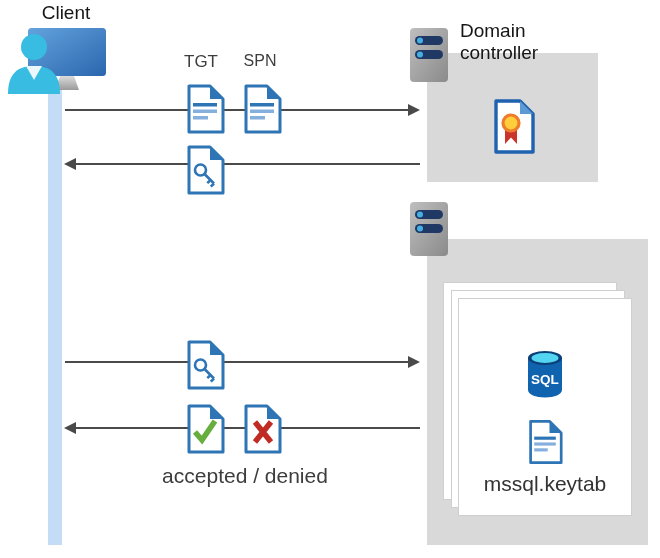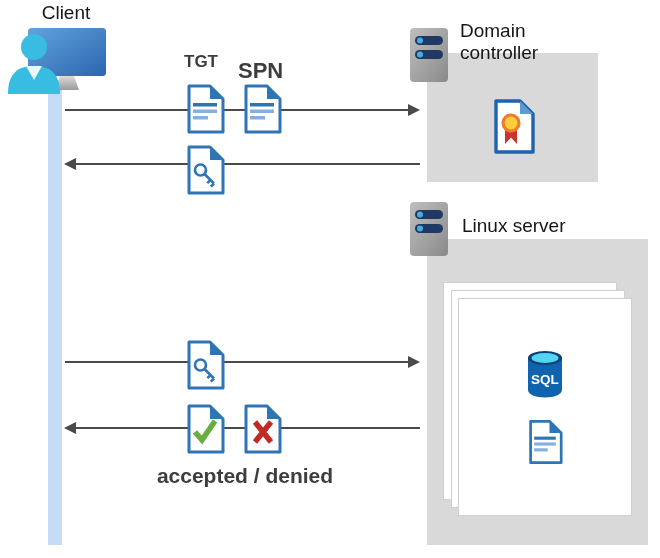--- a/index.html
+++ b/index.html
@@ -9,21 +9,21 @@
     --lifeline-blue:#C5DCF6; --person-cyan:#38BCE2; --server-navy:#1F3864;
     --server-dot:#45AFE3; --sql-blue:#1063AE; --sql-cyan:#53D4F0;
     --seal-yellow:#FFCE3A; --seal-ring:#EE7C2B; --ribbon-red:#C9342C;
     --label-dark:#161616; --label-gray:#3D3D3D;
   }
   html,body{margin:0;padding:0;background:#fff;}
   #stage{position:relative;width:660px;height:558px;background:#fff;overflow:hidden;
          font-family:"Liberation Sans","DejaVu Sans",sans-serif;}
   .abs{position:absolute;}
   .bold-label{font-weight:400;color:var(--label-dark);}
-  .plain-label{font-weight:700;color:var(--label-gray);}
+  .plain-label{font-weight:400;color:var(--label-gray);}
   .center{text-align:center;}
   .gray-box{background:var(--box-gray);}
   .msg-line{position:absolute;height:2px;background:var(--arrow-gray);z-index:2;}
   .arrow-head{position:absolute;width:0;height:0;z-index:2;
               border-top:6px solid transparent;border-bottom:6px solid transparent;}
   .arrow-head.to-right{border-left:12px solid var(--arrow-gray);}
   .arrow-head.to-left{border-right:12px solid var(--arrow-gray);}
   .doc-icon{position:absolute;z-index:3;}
   .card{position:absolute;width:174px;height:218px;background:#fff;
         border:1px solid #CFCFCF;box-sizing:border-box;z-index:2;}
@@ -51,21 +51,21 @@
       </linearGradient>
     </defs>
     <rect x="20" y="0" width="78" height="48" rx="3.5" fill="url(#mon)"></rect>
     <polygon points="52,48 66,48 71,62 47,62" fill="url(#standg)"></polygon>
     <circle cx="26" cy="19" r="13" fill="var(--person-cyan)"></circle>
     <path d="M0 66 C0 45 10 38 26 38 C42 38 52 45 52 66 Z" fill="var(--person-cyan)"></path>
     <path d="M18 38 L26 52 L34 38 Z" fill="#EAF7FC"></path>
   </svg>
 
   <div class="abs plain-label center" style="left:179px;top:52px;width:44px;font-size:17px;">TGT</div>
-  <div class="abs plain-label center" style="left:238px;top:58px;width:44px;font-size:22px;">SPN</div>
+  <div class="abs plain-label center" style="left:238px;top:52px;width:44px;font-size:16px;">SPN</div>
 
   <div class="msg-line" style="left:65px;top:109px;width:343px;"></div>
   <div class="arrow-head to-right" style="left:408px;top:104px;"></div>
 
   <div class="msg-line" style="left:76px;top:163px;width:344px;"></div>
   <div class="arrow-head to-left" style="left:64px;top:158px;"></div>
 
   <svg class="doc-icon" style="left:185px;top:84px;" width="40" height="50" viewBox="0 0 40 50">
     <path d="M4 2 H25 L38 15 V48 H4 Z" fill="#fff" stroke="var(--doc-blue)" stroke-width="3" stroke-linejoin="round"></path>
     <path d="M25 2 V15 H38 Z" fill="var(--doc-blue)"></path>
@@ -154,21 +154,20 @@
           <stop offset="1" stop-color="#8A8A8A"></stop>
       </linearGradient>
     </defs>
     <rect x="1" y="1" width="38" height="54" rx="4" fill="url(#srv2)"></rect>
     <rect x="6" y="9" width="28" height="9" rx="4.5" fill="var(--server-navy)"></rect>
     <circle cx="11" cy="13.5" r="3" fill="var(--server-dot)"></circle>
     <rect x="6" y="23" width="28" height="9" rx="4.5" fill="var(--server-navy)"></rect>
     <circle cx="11" cy="27.5" r="3" fill="var(--server-dot)"></circle>
   </svg>
 
-  <div class="abs bold-label" style="left:462px;top:215px;width:180px;font-size:19px;">Linux server</div>
 
   <div class="card" style="left:443px;top:282px;"></div>
   <div class="card" style="left:451px;top:290px;"></div>
   <div class="card" style="left:458px;top:298px;z-index:3;"></div>
 
 
   <svg class="abs" style="left:526px;top:349px;z-index:4;" width="38" height="50" viewBox="0 0 38 50">
     <path d="M2 9 L2 41 C2 45.4 9.6 48.5 19 48.5 C28.4 48.5 36 45.4 36 41 L36 9 Z" fill="var(--sql-blue)"></path>
     <ellipse cx="19" cy="9" rx="17" ry="7" fill="#0A3F77"></ellipse>
     <ellipse cx="19" cy="9" rx="13.5" ry="5" fill="var(--sql-cyan)"></ellipse>
@@ -176,14 +175,15 @@
   </svg>
 
   <svg class="abs" style="left:527px;top:416px;z-index:4;" width="36" height="52" viewBox="0 0 40 50">
     <path d="M4 2 H25 L38 15 V48 H4 Z" fill="#fff" stroke="var(--doc-blue)" stroke-width="3" stroke-linejoin="round"></path>
     <path d="M25 2 V15 H38 Z" fill="var(--doc-blue)"></path>
     <rect x="8" y="19" width="24" height="3.5" fill="var(--doc-blue)"></rect>
     <rect x="8" y="25.5" width="24" height="3.5" fill="var(--doc-blue-light)"></rect>
     <rect x="8" y="32" width="15" height="3.5" fill="var(--doc-blue-light)"></rect>
   </svg>
 
+  <div class="abs plain-label center" style="left:458px;top:472px;width:174px;font-size:21px;color:#333;z-index:4;">mssql.keytab</div>
 
 </div>
 
 </body></html>

